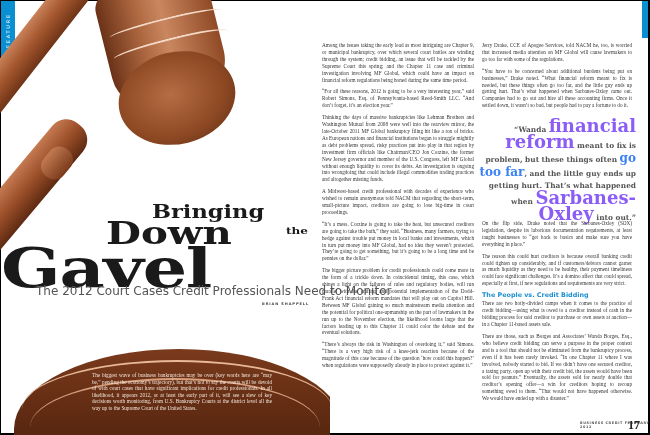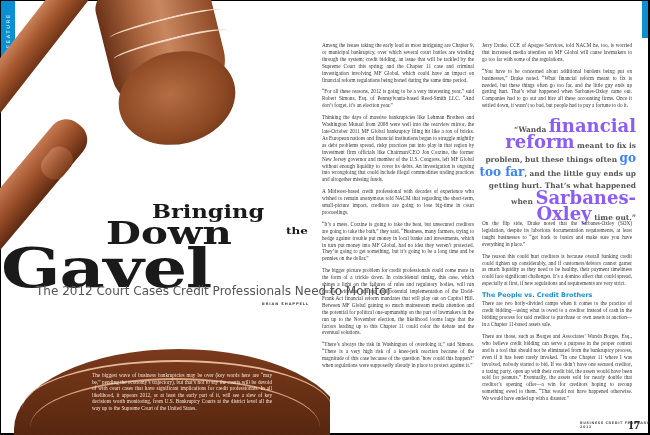--- a/index.html
+++ b/index.html
@@ -89,25 +89,25 @@
   <p>“There’s always the risk in Washington of overdoing it,” said Simons. “There is a very high risk of a knee-jerk reaction because of the magnitude of this case because of the question ‘how could this happen?’ when regulations were supposedly already in place to protect against it.”</p>
 </div>
 
 <div class="col col2">
   <p>Jerry Drake, CCE of Apogee Services, told NACM he, too, is worried that increased media attention on MF Global will cause lawmakers to go too far with some of the regulations.</p>
   <p>“You have to be concerned about additional burdens being put on businesses,” Drake noted. “What financial reform meant to fix is needed, but these things often go too far, and the little guy ends up getting hurt. That’s what happened when Sarbanes-Oxley came out. Companies had to go out and hire all these accounting firms. Once it settled down, it wasn’t so bad, but people had to pay a fortune to do it.</p>
 </div>
 
 <div class="pull">
   <span>“Wanda </span><span class="big">financial</span>
-  <span class="big">reform</span><span> meant to fix is problem, but these things often </span><span class="bigger">go too far</span><span>, and the little guy ends up getting hurt. That’s what happened when </span><span class="big">Sarbanes-Oxley</span><span> time out.”</span>
+  <span class="big">reform</span><span> meant to fix is problem, but these things often </span><span class="bigger">go too far</span><span>, and the little guy ends up getting hurt. That’s what happened when </span><span class="big">Sarbanes-Oxley</span><span> into out.”</span>
 </div>
 
 <div class="col col2b">
   <p>On the flip side, Drake noted that the Sarbanes-Oxley (SOX) legislation, despite its laborious documentation requirements, at least taught businesses to “get back to basics and make sure you have everything in place.”</p>
   <p>The reason this could hurt creditors is because overall banking credit could tighten up considerably, and if customers/debtors cannot garner as much liquidity as they need to be healthy, their payment timeliness could face significant challenges. It’s a domino affect that could spread, especially at first, if new regulations and requirements are very strict.</p>
-  <h3>The People vs. Credit Brothers</h3>
+  <h3>The People vs. Credit Bidding</h3>
   <p>There are two hotly-divided camps when it comes to the practice of credit bidding—using what is owed to a creditor instead of cash in the bidding process for said creditor to purchase or own assets at auction—in a Chapter 11-based assets sale.</p>
   <p>There are those, such as Borges and Associates’ Wanda Borges, Esq., who believe credit bidding can serve a purpose in the proper context and is a tool that should not be eliminated from the bankruptcy process, even if it has been rarely invoked. “In one Chapter 11 where I was involved, nobody started to bid. If we didn’t have one secured creditor, a taxing party, open up with their credit bid, the assets would have been sold for peanuts.” Eventually, the assets sold for nearly double that creditor’s opening offer—a win for creditors hoping to recoup something owed to them. “That would not have happened otherwise. We would have ended up with a disaster.”</p>
 </div>
 
 <div class="footer">BUSINESS CREDIT FEBRUARY 2012</div>
 <div class="pageno">17</div>
 
 </body></html>

